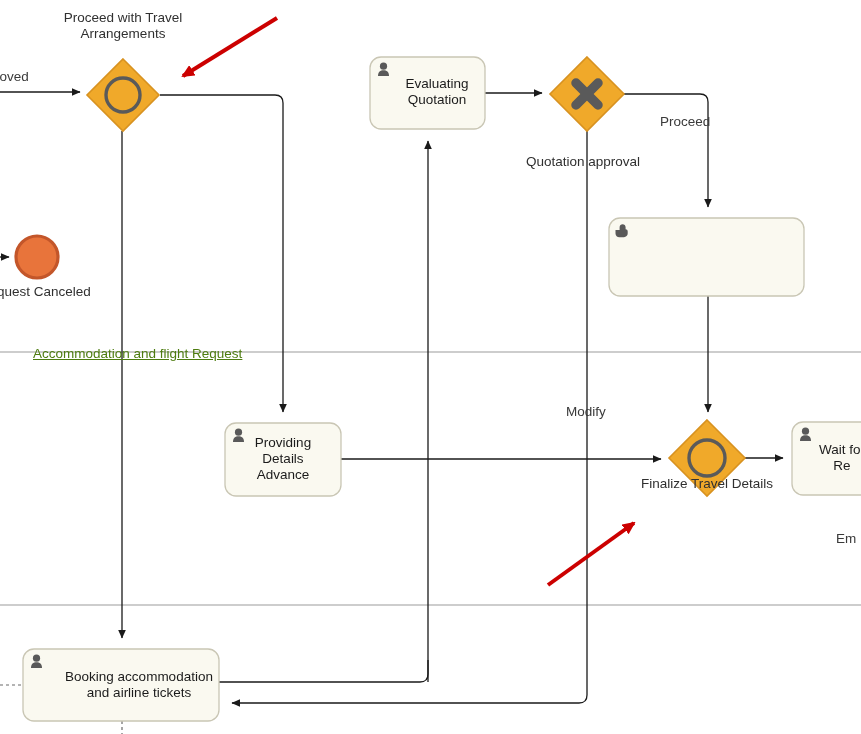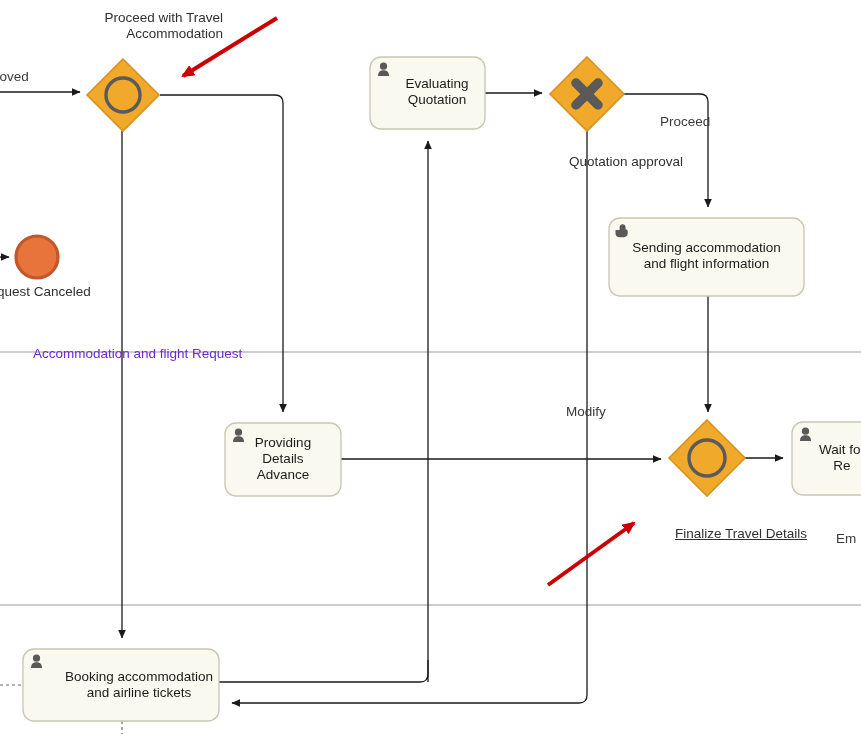--- a/index.html
+++ b/index.html
@@ -27,21 +27,21 @@
     top: 0;
     width: 861px;
     height: 734px;
   }
   .lbl {
     position: absolute;
     font-family: "Liberation Sans", sans-serif;
     font-size: 13.5px;
     color: #303030;
     line-height: 16px;
-    text-align: right;
+    text-align: center;
     white-space: pre;
     pointer-events: none;
   }
   .task-label {
     position: absolute;
     font-family: "Liberation Sans", sans-serif;
     font-size: 13.5px;
     color: #1b1b1b;
     line-height: 16px;
     text-align: center;
@@ -178,42 +178,41 @@
       </g>
       <path d="M0,257 L9,257" fill="none" stroke="#1a1a1a" stroke-width="1.3" marker-end="url(#arrowhead)"></path>
     </g>
 
     <g>
       <line x1="277" y1="18" x2="183" y2="76" stroke="#CC0000" stroke-width="4" marker-end="url(#arrowhead-red)"></line>
       <line x1="548" y1="585" x2="634" y2="523" stroke="#CC0000" stroke-width="4" marker-end="url(#arrowhead-red)"></line>
     </g>
   </svg>
 
-  <div class="lbl" style="left:23px; top:10px; width:200px;"><span>Proceed with Travel</span><br><span>Accommodation</span></div>
+  <div class="lbl" style="left:23px; top:10px; width:200px;"><span>Proceed with Travel</span><br><span>Arrangements</span></div>
 
   <div class="lbl" style="left:483px; top:154px; width:200px;"><span>Quotation approval</span></div>
 
-  <div class="lbl" style="left:607px; top:526px; width:200px;text-decoration:underline;"><span>Finalize Travel Details</span></div>
+  <div class="lbl" style="left:607px; top:476px; width:200px;"><span>Finalize Travel Details</span></div>
 
   <div class="lbl" style="left:-3px; top:284px; width:100px; text-align:left;"><span>quest Canceled</span></div>
 
   <div class="task-label" style="left:370px; top:76px; width:134px;"><span>Evaluating</span><br><span>Quotation</span></div>
 
-  <div class="task-label" style="left:609px; top:240px; width:195px;"><span>Sending accommodation</span><br><span>and flight information</span></div>
 
   <div class="task-label" style="left:232px; top:435px; width:102px;text-align:center;"><span>Providing</span><br><span>Details</span><br><span>Advance</span></div>
 
   <div class="task-label" style="left:792px; top:442px; width:100px; text-align:center;"><span>Wait for</span><br><span>Re</span></div>
 
   <div class="task-label" style="left:23px; top:669px; width:232px;"><span>Booking accommodation</span><br><span>and airline tickets</span></div>
 
   <div class="flow-label" style="left:-5px; top:69px;"><span>roved</span></div>
 
 
   <div class="flow-label" style="left:660px; top:114px;"><span>Proceed</span></div>
 
   <div class="flow-label" style="left:566px; top:404px;text-align:right;"><span>Modify</span></div>
 
   <div class="flow-label" style="left:836px; top:531px;"><span>Em</span></div>
 
-  <div class="flow-label" style="left:33px; top:346px; color:#6d28d9;"><span>Accommodation and flight Request</span></div>
+  <div class="flow-label" style="left:33px; top:346px; color:#4d7c0f;text-decoration:underline;"><span>Accommodation and flight Request</span></div>
 
 </div>
 
 </body></html>

